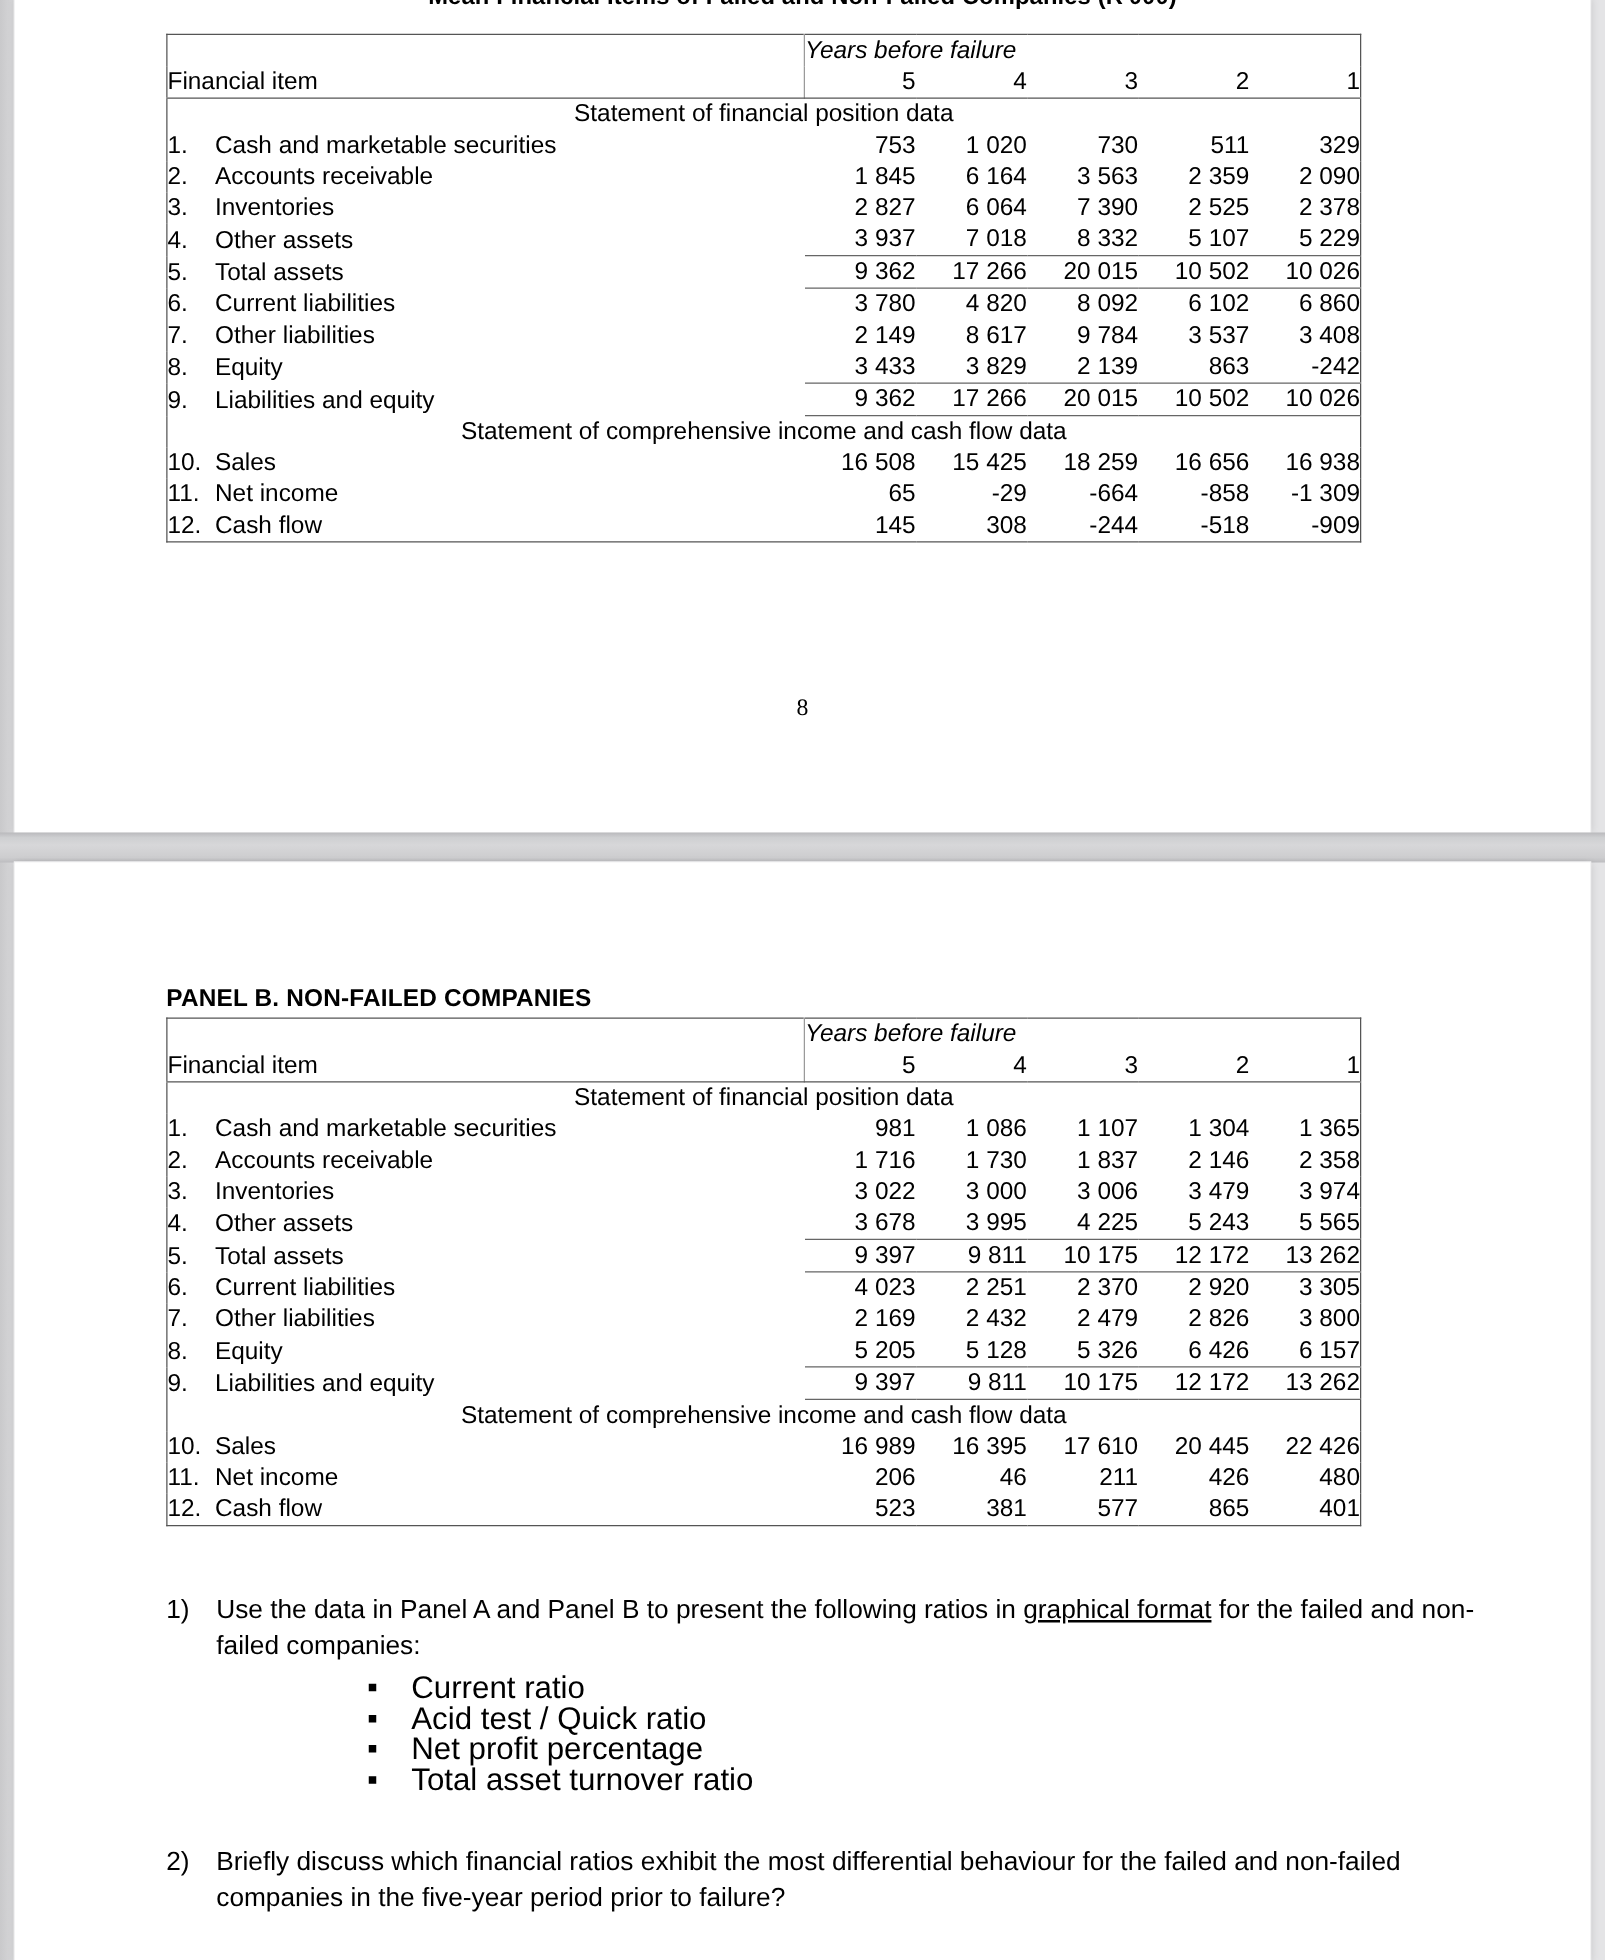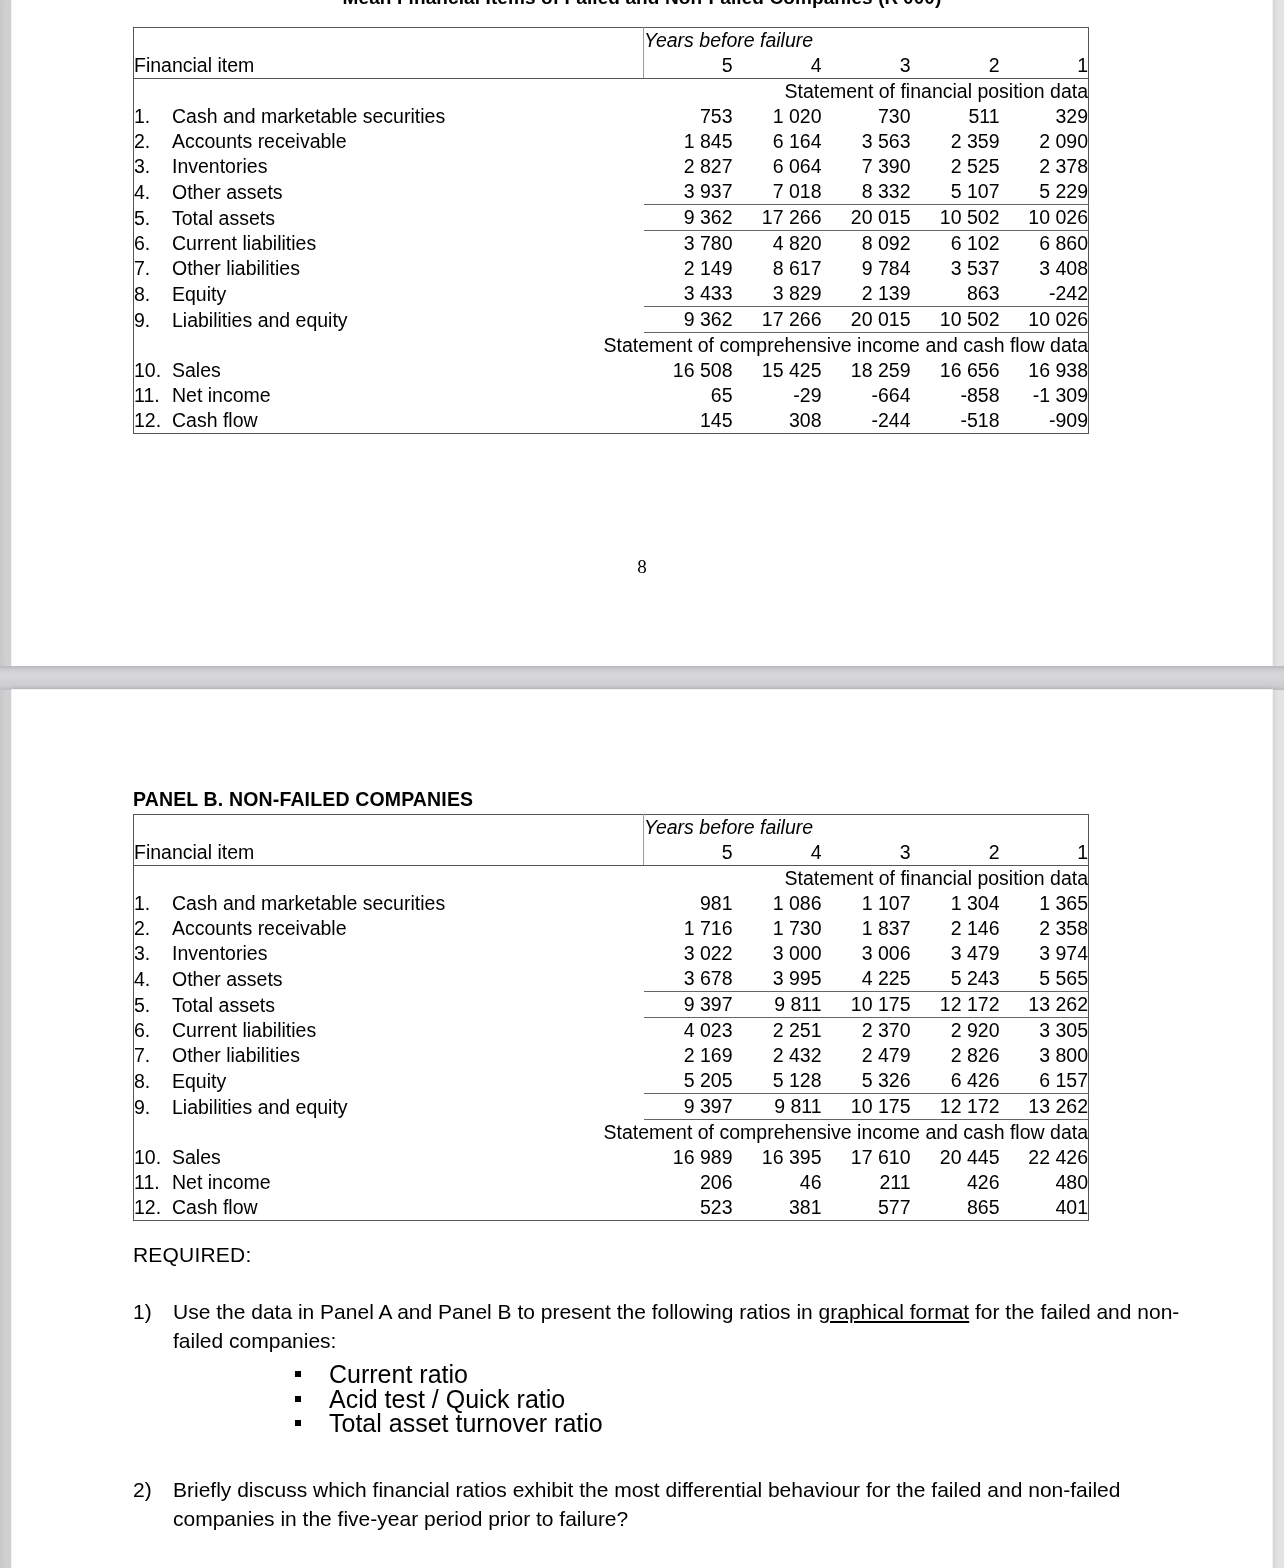--- a/index.html
+++ b/index.html
@@ -99,21 +99,21 @@
   }
   .th-num {
     font-weight: bold;
     text-align: right;
     padding-right: 13px;
   }
   tr.header-row-2 > * { border-bottom: 1.4px solid #555; }
 
   .cell-section {
     font-weight: bold;
-    text-align: right;
+    text-align: center;
     padding-left: 8px;
   }
   .cell-item {
     text-align: left;
     padding-left: 8px;
     white-space: nowrap;
   }
   .cell-item .idx {
     display: inline-block;
     width: 38px;
@@ -453,30 +453,30 @@
               <td class="cell-num">577</td>
               <td class="cell-num">865</td>
               <td class="cell-num">401</td>
             </tr>
           </tbody>
       </table>
     </div>
 
     <div style="position:absolute; left:121px; top:553px; width:1060px;">
 
-      <div class="required-head">REQUIRED:</div>
 
       <div class="qline" style="margin-top:30px;">
         <span class="qnum">1)</span>
         <span class="qbody"><span>Use the data in Panel A and Panel B to present the following ratios in </span><span class="ul-under">graphical format</span><span> for the failed and non-failed companies:</span></span>
       </div>
 
       <ul class="bullets" style="margin-top:7px;">
           <li><span class="sq"></span><span>Current ratio</span></li>
           <li><span class="sq"></span><span>Acid test / Quick ratio</span></li>
+          <li><span class="sq"></span><span>Net profit percentage</span></li>
           <li><span class="sq"></span><span>Total asset turnover ratio</span></li>
         </ul>
 
       <div class="qline" style="margin-top:39px;">
         <span class="qnum">2)</span>
         <span class="qbody">Briefly discuss which financial ratios exhibit the most differential behaviour for the failed and non-failed companies in the five-year period prior to failure?</span>
       </div>
     </div>
   </div>
 </div>

